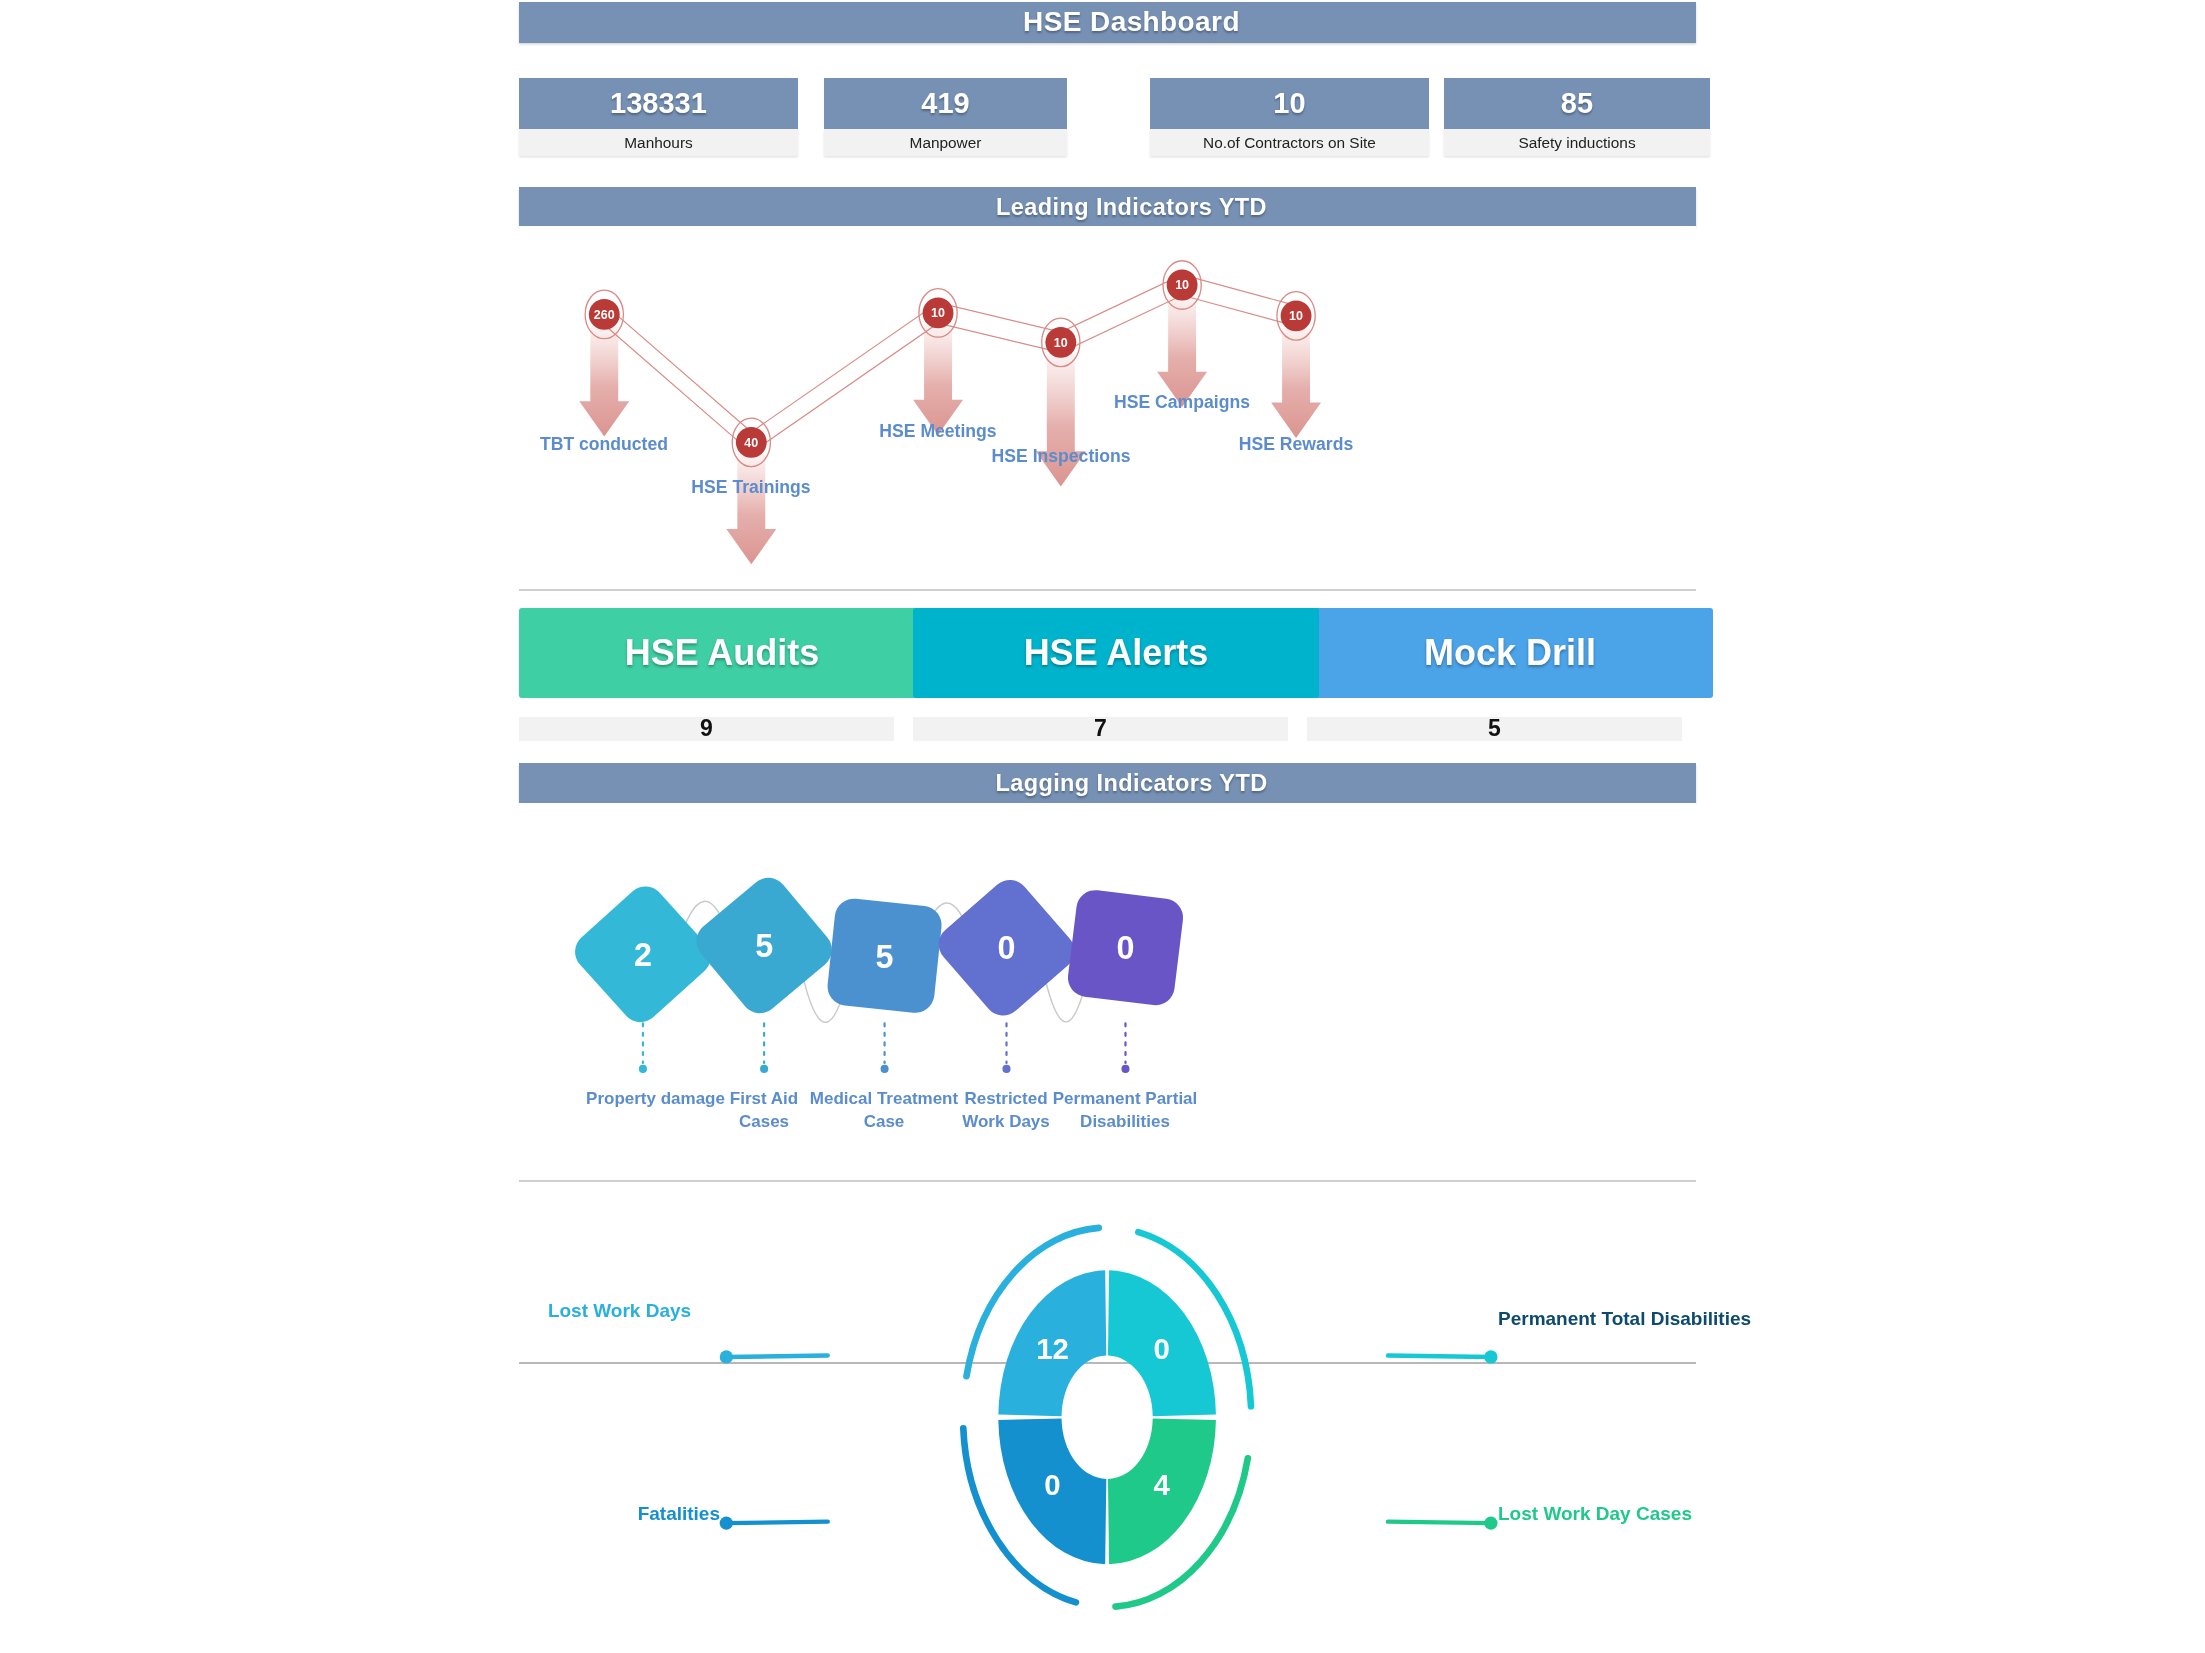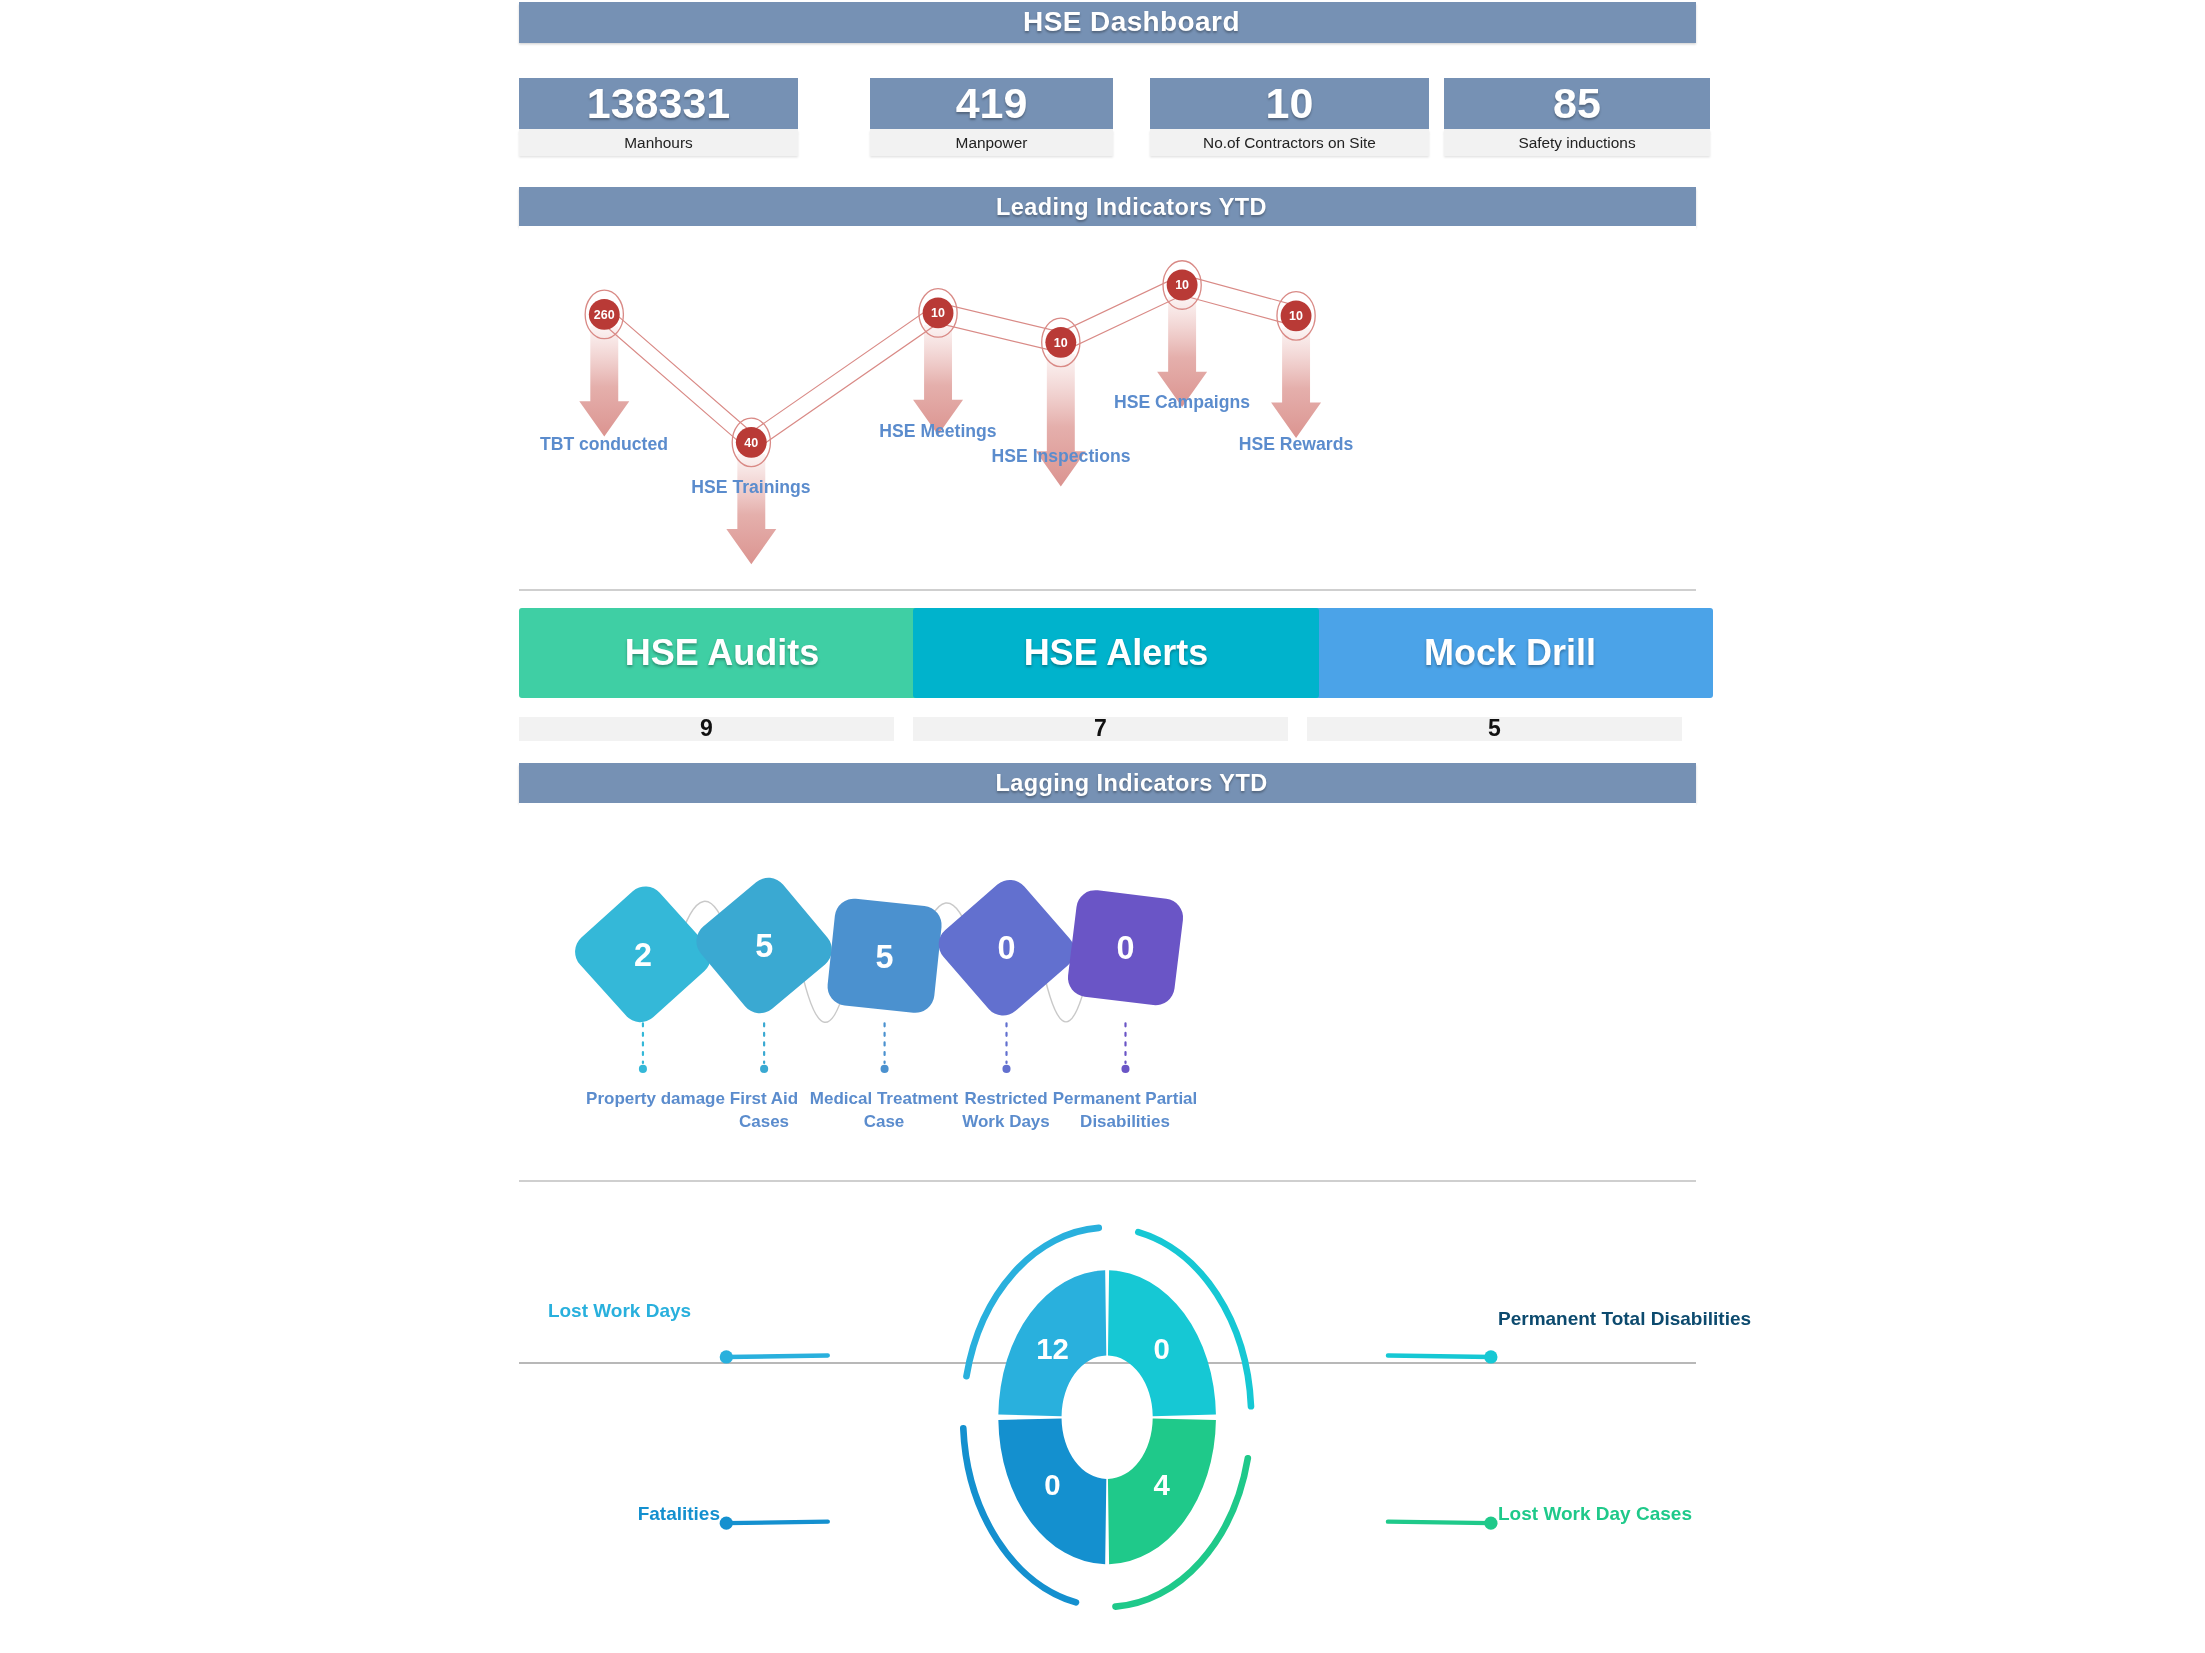--- a/index.html
+++ b/index.html
@@ -37,35 +37,35 @@
   
   .kpi {
     position: absolute;
     top: 78px;
     width: 279px;
   }
   .kpi .kpi-value {
     height: 51px;
     background: #7691b4;
     color: #fff;
-    font-size: 43px;
+    font-size: 29px;
     font-weight: bold;
     display: flex; align-items: center; justify-content: center;
     text-shadow: 0 1.5px 2.2px rgba(0,0,0,.30);
   }
   .kpi .kpi-label {
     height: 27px;
     background: #f2f2f2;
     color: #222;
     font-size: 15.4px;
     display: flex; align-items: center; justify-content: center;
     box-shadow: 0 1.5px 2.2px rgba(0,0,0,.12);
   }
   #kpi-0 { left: 519px; }
-  #kpi-1 { left: 834px; padding-left: 36px; }
+  #kpi-1 { left: 788px; padding-left: 36px; }
   #kpi-2 { left: 1150px; }
   #kpi-3 { left: 1444px; width: 266px; }
 
   
   #leading-header { left: 519px; top: 187px; width: 1177px; height: 40px; font-size: 23.5px; }
   #leading-panel {
     position: absolute;
     left: 519px; top: 226px; width: 1177px; height: 365px;
     background: #ffffff;
     border-bottom: 2.2px solid #cfcfcf;

